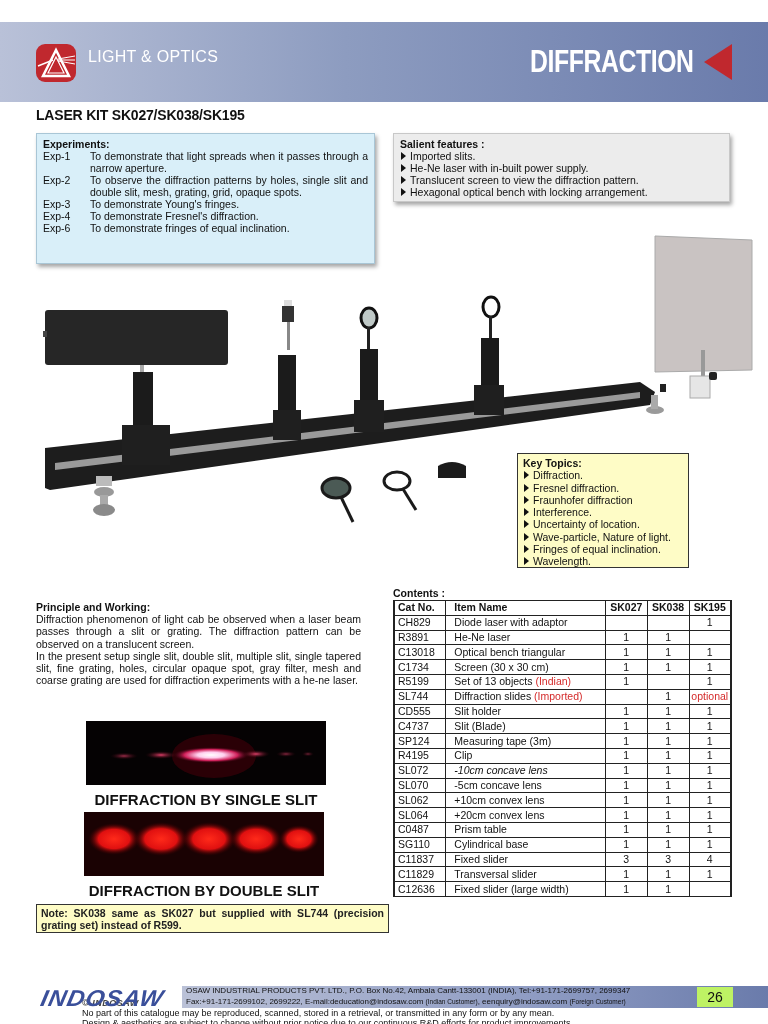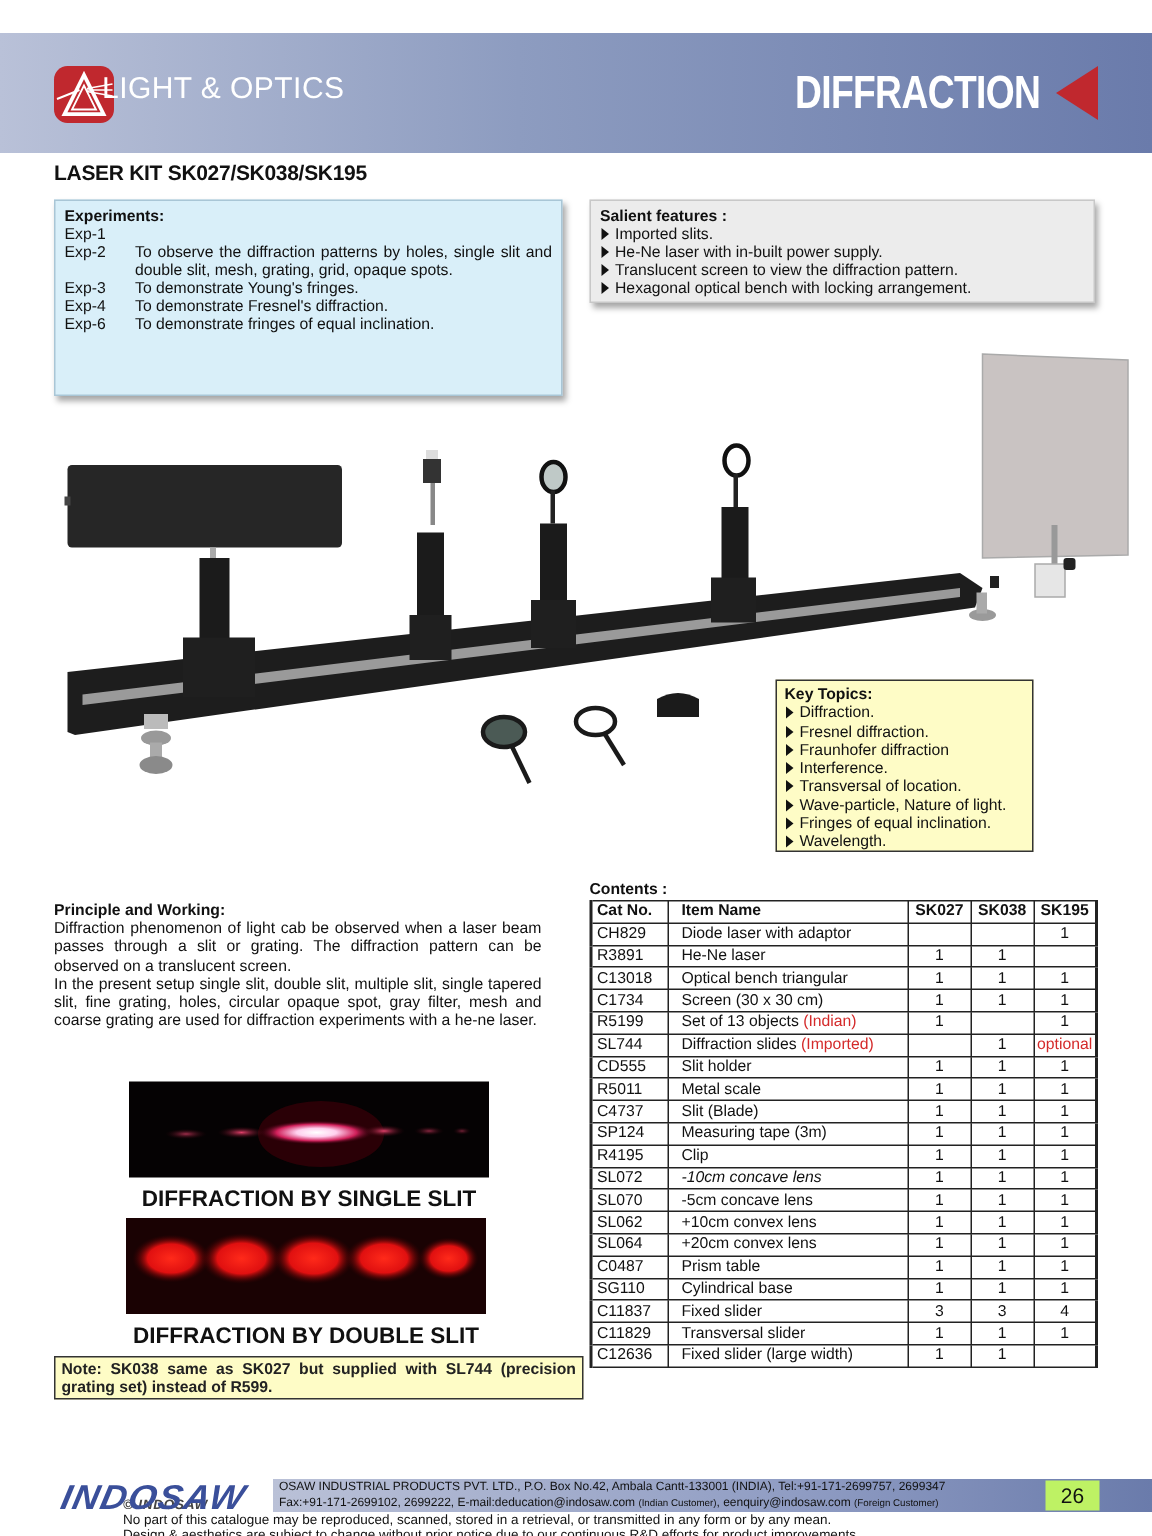--- a/index.html
+++ b/index.html
@@ -10,21 +10,21 @@
     .header {
       position: absolute; left: 0; top: 22px; width: 768px; height: 80px;
       background: linear-gradient(90deg, #b9c1d8 0%, #8d9cc0 45%, #6a7bab 100%);
     }
     .logo-badge {
       position: absolute; left: 36px; top: 22px; width: 40px; height: 38px;
       background: #c0282e; border-radius: 9px; overflow: hidden;
     }
     .logo-badge svg { display: block; }
     .header-left {
-      position: absolute; left: 68px; top: 26px; font-size: 20px; color: #ffffff;
+      position: absolute; left: 88px; top: 26px; font-size: 16px; color: #ffffff;
       letter-spacing: 0.3px;
     }
     .header-right {
       position: absolute; right: 74px; top: 22px; font-size: 31px; color: #ffffff;
       font-weight: bold; font-family: "Liberation Sans", sans-serif; letter-spacing: -0.5px;
       transform: scaleX(0.8); transform-origin: right center;
     }
     .header-arrow {
       position: absolute; right: 36px; top: 22px; width: 0; height: 0;
       border-top: 18px solid transparent; border-bottom: 18px solid transparent;
@@ -159,20 +159,21 @@
   <div class="header-right">DIFFRACTION</div>
   <div class="header-arrow"></div>
 </div>
 
 <div class="product-title">LASER KIT SK027/SK038/SK195</div>
 
 <div class="exp-box">
   <div class="box-heading">Experiments:</div>
   <div class="exp-row">
     <span class="exp-num">Exp-1</span>
+    <span class="exp-text">To demonstrate that light spreads when it passes through a narrow aperture.</span>
   </div>
   <div class="exp-row">
     <span class="exp-num">Exp-2</span>
     <span class="exp-text">To observe the diffraction patterns by holes, single slit and double slit, mesh, grating, grid, opaque spots.</span>
   </div>
   <div class="exp-row">
     <span class="exp-num">Exp-3</span>
     <span class="exp-text">To demonstrate Young's fringes.</span>
   </div>
   <div class="exp-row">
@@ -267,21 +268,21 @@
   <div class="bullet">
       <span class="tri"></span>
       <span>Fraunhofer diffraction</span>
     </div>
   <div class="bullet">
       <span class="tri"></span>
       <span>Interference.</span>
     </div>
   <div class="bullet">
       <span class="tri"></span>
-      <span>Transversal of location.</span>
+      <span>Uncertainty of location.</span>
     </div>
   <div class="bullet">
       <span class="tri"></span>
       <span>Wave-particle, Nature of light.</span>
     </div>
   <div class="bullet">
       <span class="tri"></span>
       <span>Fringes of equal inclination.</span>
     </div>
   <div class="bullet">
@@ -403,27 +404,20 @@
         <td class="qty outer-right red">optional</td>
       </tr>
       <tr>
         <td class="outer-left">CD555</td>
         <td style="padding-left: 8px;"><span>Slit holder</span><span class="red"></span></td>
         <td class="qty">1</td>
         <td class="qty">1</td>
         <td class="qty outer-right">1</td>
       </tr>
       <tr>
-        <td class="outer-left">R5011</td>
-        <td style="padding-left: 8px;"><span>Metal scale</span><span class="red"></span></td>
-        <td class="qty">1</td>
-        <td class="qty">1</td>
-        <td class="qty outer-right">1</td>
-      </tr>
-      <tr>
         <td class="outer-left">C4737</td>
         <td style="padding-left: 8px;"><span>Slit (Blade)</span><span class="red"></span></td>
         <td class="qty">1</td>
         <td class="qty">1</td>
         <td class="qty outer-right">1</td>
       </tr>
       <tr>
         <td class="outer-left">SP124</td>
         <td style="padding-left: 8px;"><span>Measuring tape (3m)</span><span class="red"></span></td>
         <td class="qty">1</td>

